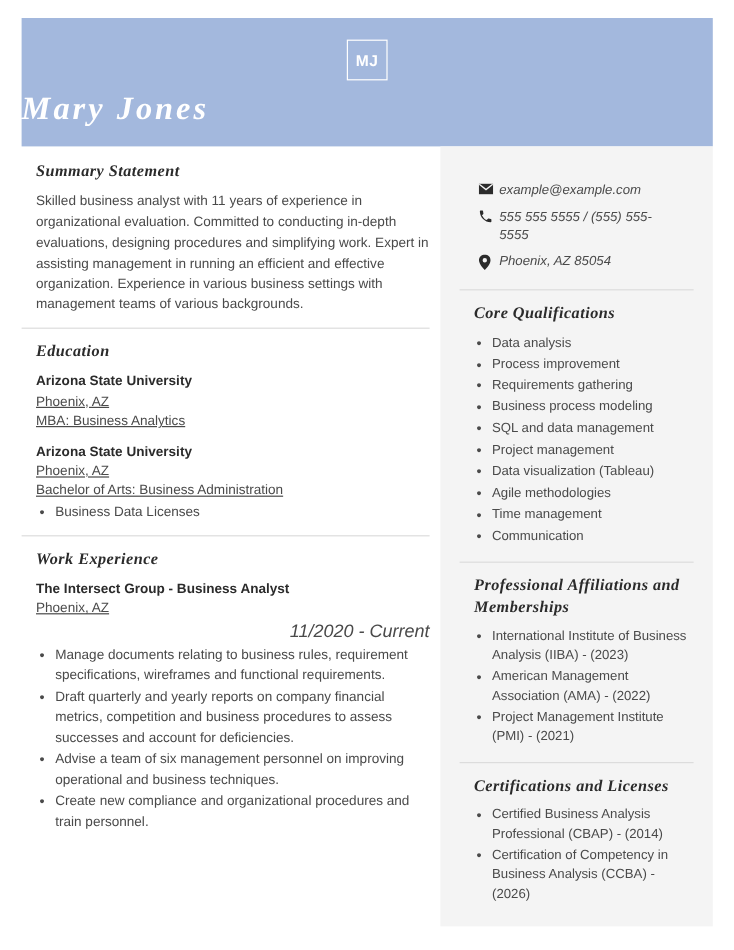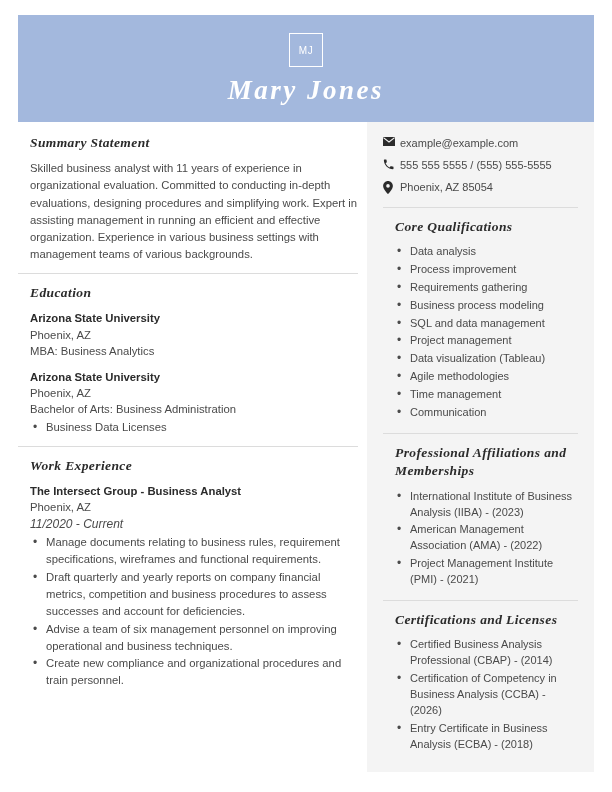--- a/index.html
+++ b/index.html
@@ -43,29 +43,29 @@
     height: 34px;
     border: 1px solid #ffffff;
     box-sizing: border-box;
     display: flex;
     align-items: center;
     justify-content: center;
   }
   .monogram-text {
     color: #ffffff;
     font-family: "Liberation Sans", sans-serif;
-    font-size: 10px;
+    font-size: 13px;
     letter-spacing: 0.5px;
+    font-weight: bold;
   }
   .full-name {
     position: absolute;
     left: 0;
     right: 0;
     top: 60px;
-    text-align: center;
     color: #ffffff;
     font-family: "Liberation Serif", serif;
     font-style: italic;
     font-weight: bold;
     font-size: 27px;
     letter-spacing: 2.5px;
   }
 
   
   .main-col {
@@ -119,26 +119,28 @@
   .entry-title {
     font-size: 11.3px;
     font-weight: bold;
     color: #2b2b2b;
     line-height: 1.45;
   }
   .entry-line {
     font-size: 11.3px;
     color: #4a4a4a;
     line-height: 1.45;
+    text-decoration: underline;
   }
   .entry-date {
-    font-size: 12px;
+    font-size: 15px;
     color: #4a4a4a;
     font-style: italic;
     line-height: 1.45;
+    text-align: right;
   }
 
   ul.bullets {
     list-style: none;
     margin: 1px 0 0 0;
     padding: 0;
   }
   ul.bullets li {
     position: relative;
     padding-left: 16px;
@@ -150,21 +152,21 @@
   ul.bullets li:before {
     content: "\2022";
     position: absolute;
     left: 3px;
     top: -1px;
     font-size: 12px;
     color: #4a4a4a;
   }
 
   
-  .contact-list { margin: 0; padding: 0; }
+  .contact-list { margin: 16px; padding: 0; font-style: italic; }
   .contact-row {
     display: flex;
     align-items: flex-start;
     margin-bottom: 7px;
   }
   .contact-icon {
     width: 17px;
     flex: 0 0 17px;
     display: flex;
     align-items: center;
@@ -323,19 +325,18 @@
       </ul>
     </div>
 
     <div class="side-divider"></div>
 
     <div class="section">
       <div class="sec-head">Certifications and Licenses</div>
       <ul class="side-bullets">
         <li>Certified Business Analysis Professional (CBAP) - (2014)</li>
         <li>Certification of Competency in Business Analysis (CCBA) - (2026)</li>
-        <li>Entry Certificate in Business Analysis (ECBA) - (2018)</li>
       </ul>
     </div>
 
   </div>
 
 </div>
 
 </body></html>

